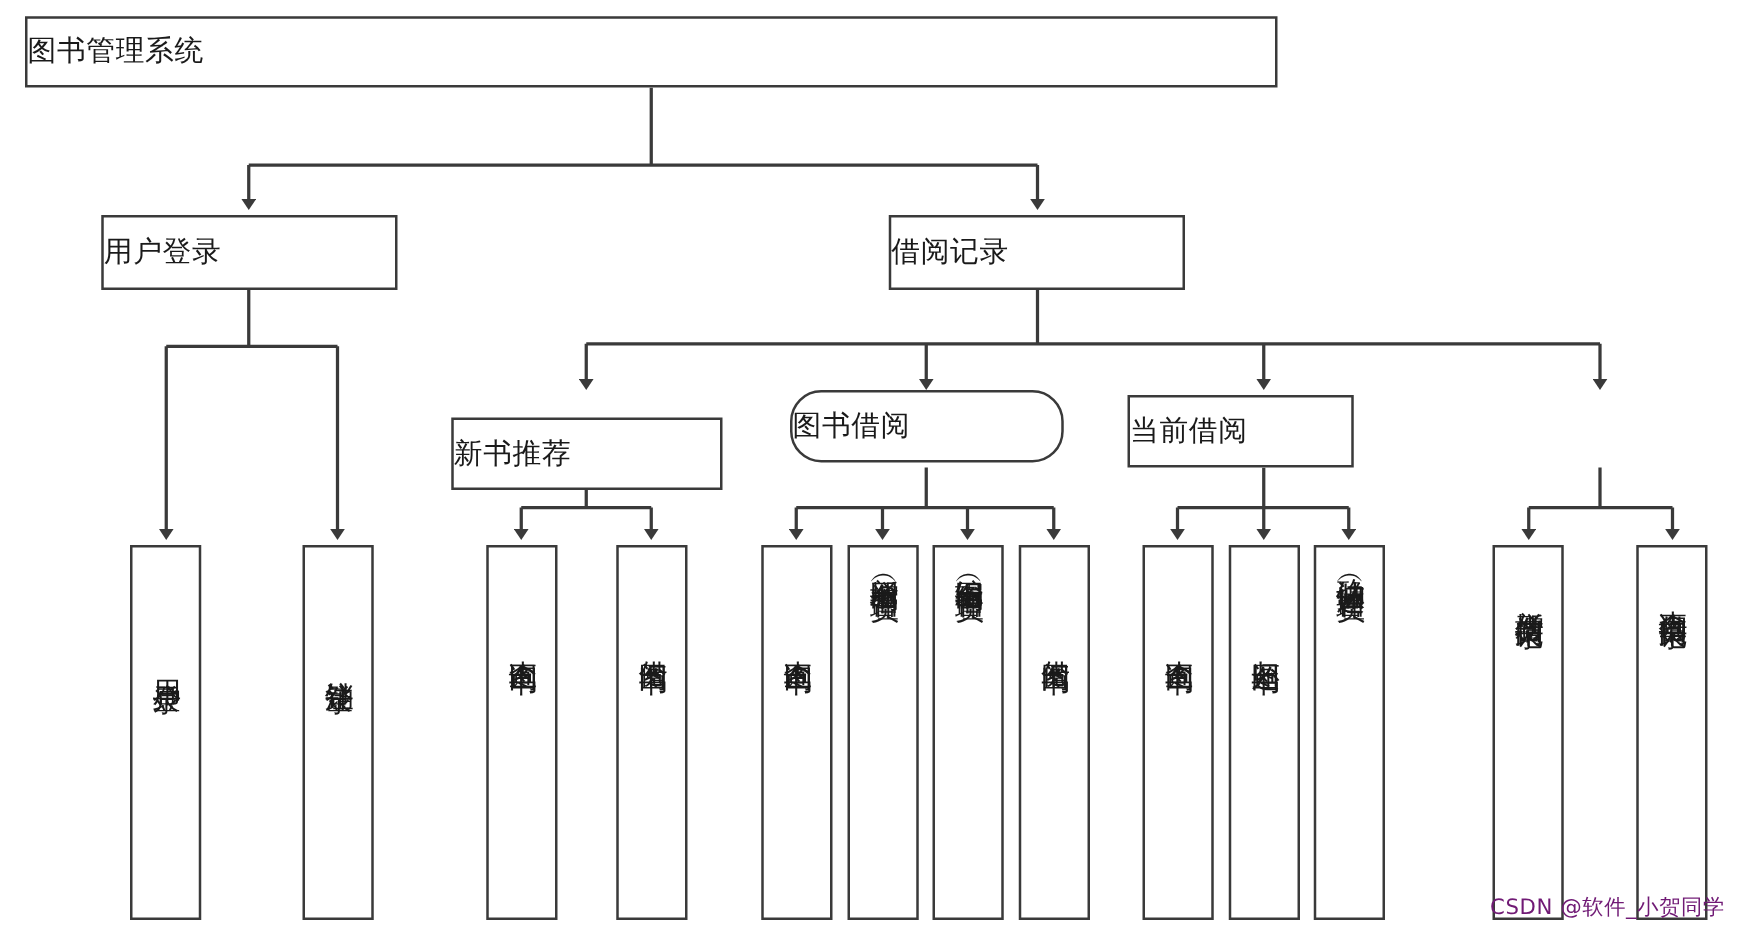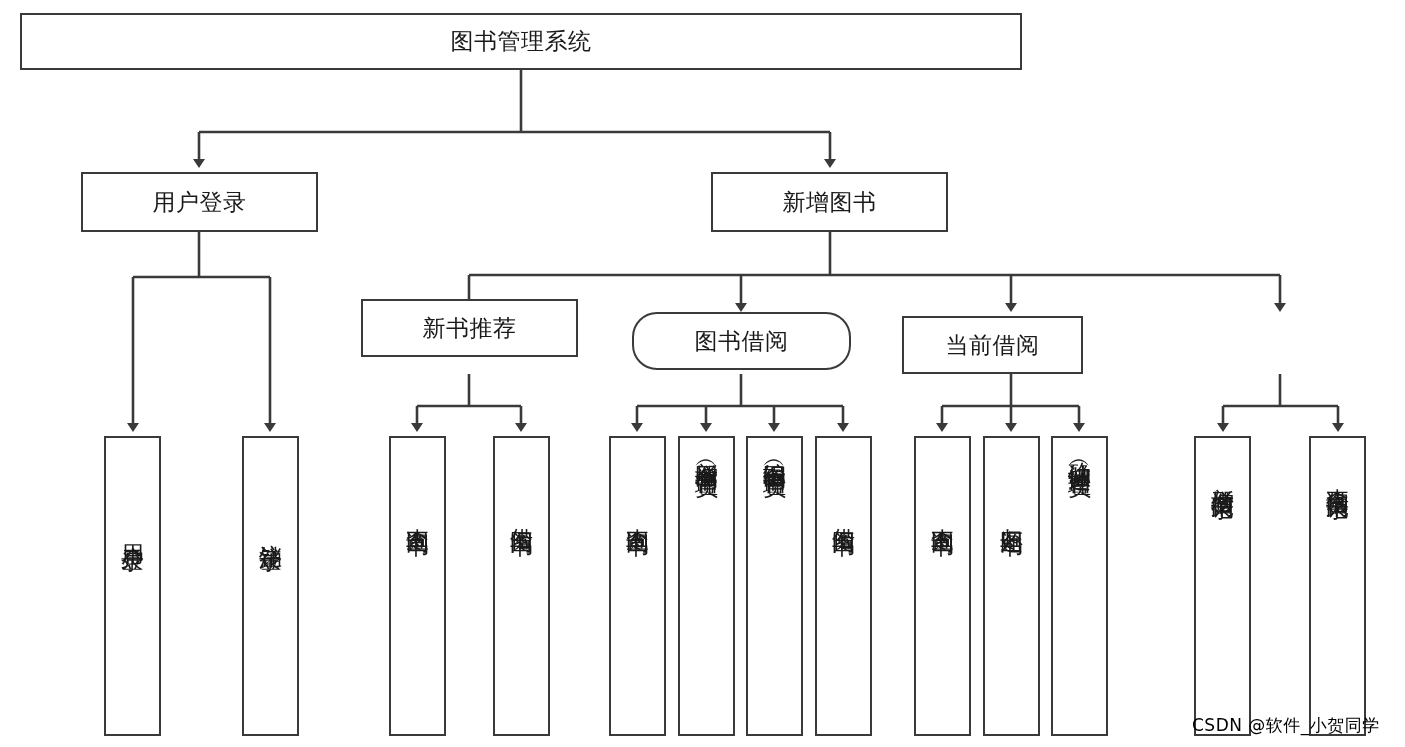--- a/index.html
+++ b/index.html
@@ -26,21 +26,20 @@
     height: 747px;
     pointer-events: none;
   }
   .node {
     position: absolute;
     box-sizing: border-box;
     background: #ffffff;
     border: 2.5px solid #3a3a3a;
     display: flex;
     align-items: center;
-    justify-content: center;
     color: #1a1a1a;
   }
   .node .lbl {
     display: block;
     text-align: center;
     line-height: 1.05;
   }
   
   .node.horiz .lbl {
     font-size: 23px;
@@ -62,21 +61,21 @@
     font-size: 23px;
     line-height: 1.0;
     letter-spacing: 2px;
     white-space: nowrap;
   }
   .watermark {
     position: absolute;
     left: 1192px;
     top: 714px;
     font-size: 17px;
-    color: #000000;
+    color: #701a75;
     white-space: nowrap;
     letter-spacing: 0.5px;
   }
 </style>
 </head>
 <body>
 
 <div id="canvas">
 
   <svg id="edges" viewBox="0 0 1405 747" xmlns="http://www.w3.org/2000/svg">
@@ -131,24 +130,24 @@
   </svg>
 
   <div class="node horiz root" style="left:20px; top:13px; width:1002px; height:57px;">
     <span class="lbl">图书管理系统</span>
   </div>
 
   <div class="node horiz" style="left:81px; top:172px; width:237px; height:60px;">
     <span class="lbl">用户登录</span>
   </div>
   <div class="node horiz" style="left:711px; top:172px; width:237px; height:60px;">
-    <span class="lbl">新增图书</span>
-  </div>
-
-  <div class="node horiz" style="left:361px; top:299px; width:217px; height:58px;">
+    <span class="lbl">借阅记录</span>
+  </div>
+
+  <div class="node horiz" style="left:361px; top:334px; width:217px; height:58px;">
     <span class="lbl">新书推荐</span>
   </div>
   <div class="node horiz" style="left:632px; top:312px; width:219px; height:58px;border-radius:25px;">
     <span class="lbl">图书借阅</span>
   </div>
   <div class="node horiz" style="left:902px; top:316px; width:181px; height:58px;">
     <span class="lbl">当前借阅</span>
   </div>
 
   <div class="node vert" style="left:104px; top:436px; width:57px; height:300px; padding-top:88px;">

